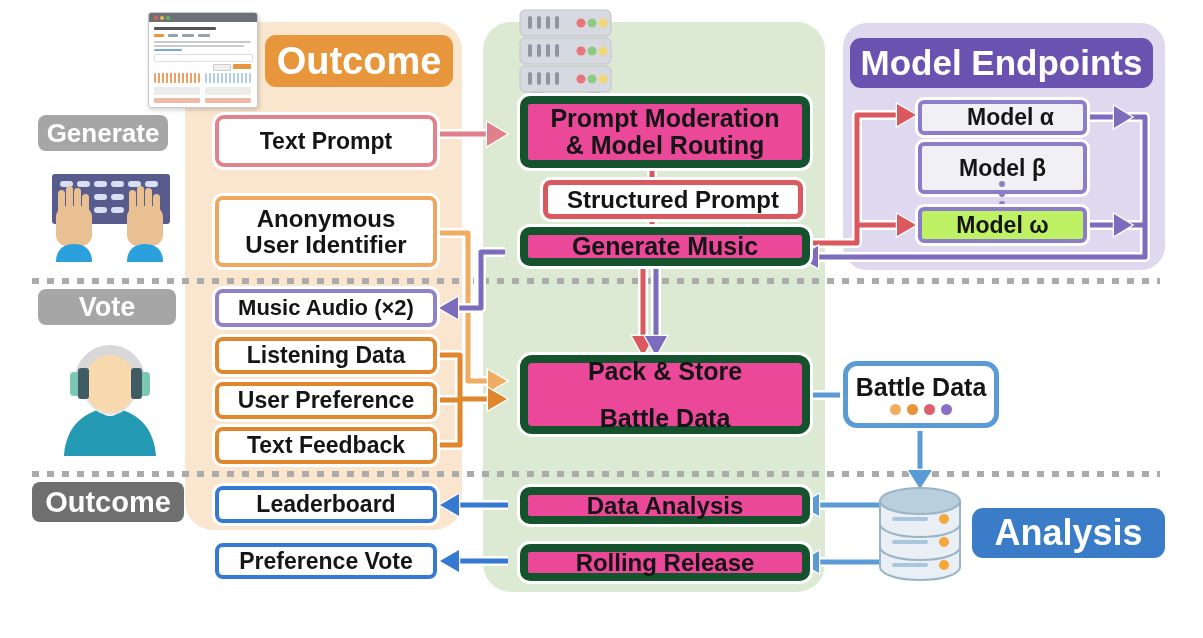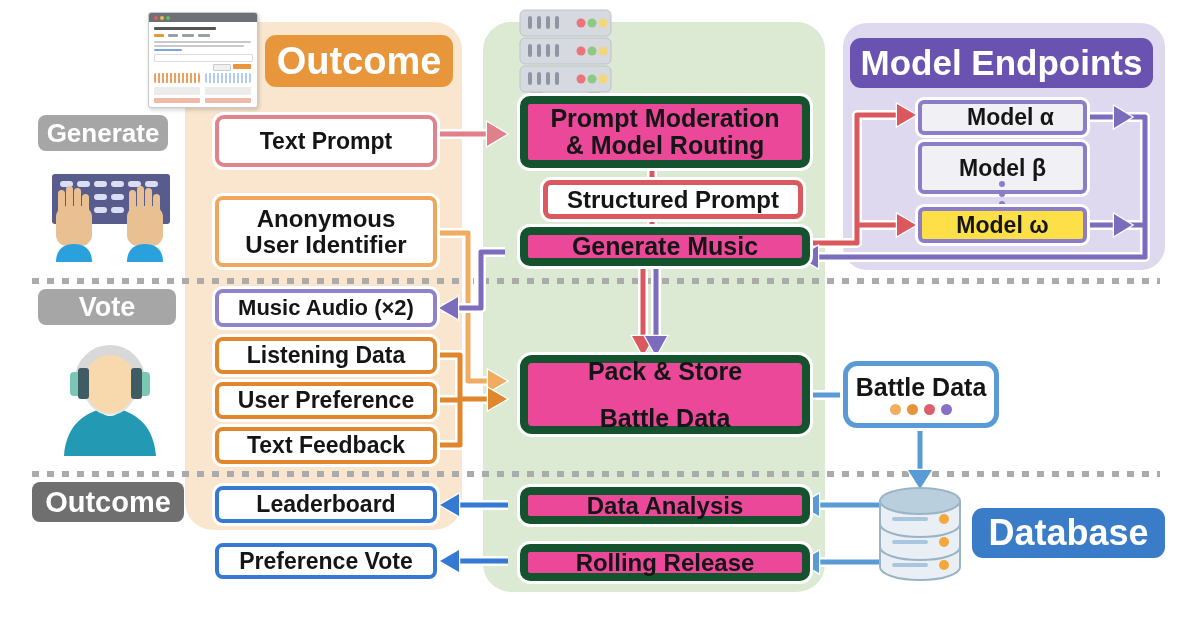--- a/index.html
+++ b/index.html
@@ -241,21 +241,21 @@
       <circle cx="70" cy="78" r="5" fill="#f5a73b"></circle>
   </svg>
 
   <div class="hdr" style="left:265px;top:35px;width:188px;height:52px;background:#e8963c;font-size:38px;">
     <span>Outcome</span>
   </div>
   <div class="hdr" style="left:850px;top:38px;width:303px;height:50px;background:#6a52b0;font-size:35px;">
     <span>Model Endpoints</span>
   </div>
   <div class="hdr" style="left:972px;top:508px;width:193px;height:50px;background:#3a7cc8;font-size:36px;">
-    <span>Database</span>
+    <span>Analysis</span>
   </div>
 
   <div class="stagelab" style="left:38px;top:115px;width:130px;height:36px;font-size:26px;">
     <span>Generate</span>
   </div>
   <div class="stagelab" style="left:38px;top:289px;width:138px;height:36px;">
     <span>Vote</span>
   </div>
   <div class="stagelab" style="left:32px;top:482px;width:152px;height:40px;background:#6f6f6f;font-size:29px;align-items:center;">
     <span>Outcome</span>
@@ -312,21 +312,21 @@
     <span>Model α</span>
   </div>
   <div class="node" style="left:918px;top:142px;width:169px;height:52px;border-color:#8b7dc8;background:#f1f0f5;border-radius:6px;">
     <span>Model β</span>
   </div>
   <div class="mdots" style="left:999px;top:181px;">
     <i></i>
       <i></i>
       <i></i>
   </div>
-  <div class="node" style="left:918px;top:207px;width:169px;height:36px;border-color:#8b7dc8;background:#fde047;border-radius:6px;">
+  <div class="node" style="left:918px;top:207px;width:169px;height:36px;border-color:#8b7dc8;background:#bef264;border-radius:6px;">
     <span>Model ω</span>
   </div>
 
   <div class="node" style="left:843px;top:361px;width:156px;height:67px;border-width:5px;border-color:#5b9bd5;border-radius:14px;font-size:25px;">
     <span>Battle Data</span>
     <span class="bdots">
       <i style="background:#f2ae5c;"></i>
         <i style="background:#e8923a;"></i>
         <i style="background:#dd5f6d;"></i>
         <i style="background:#8a6fc8;"></i>

